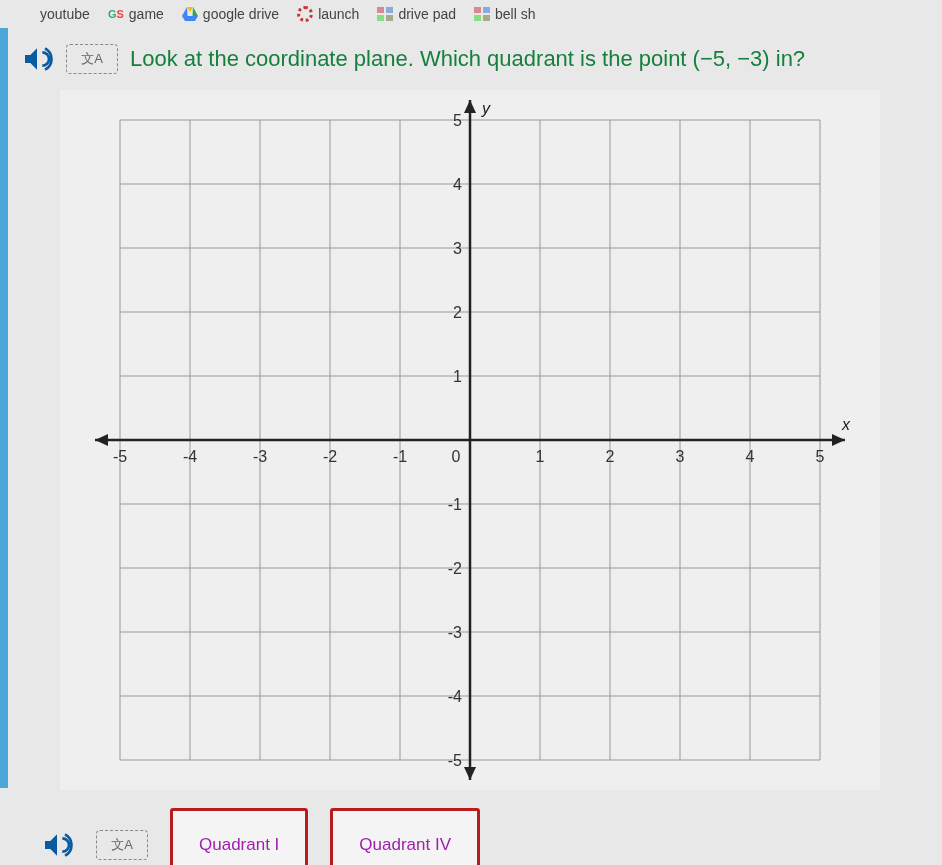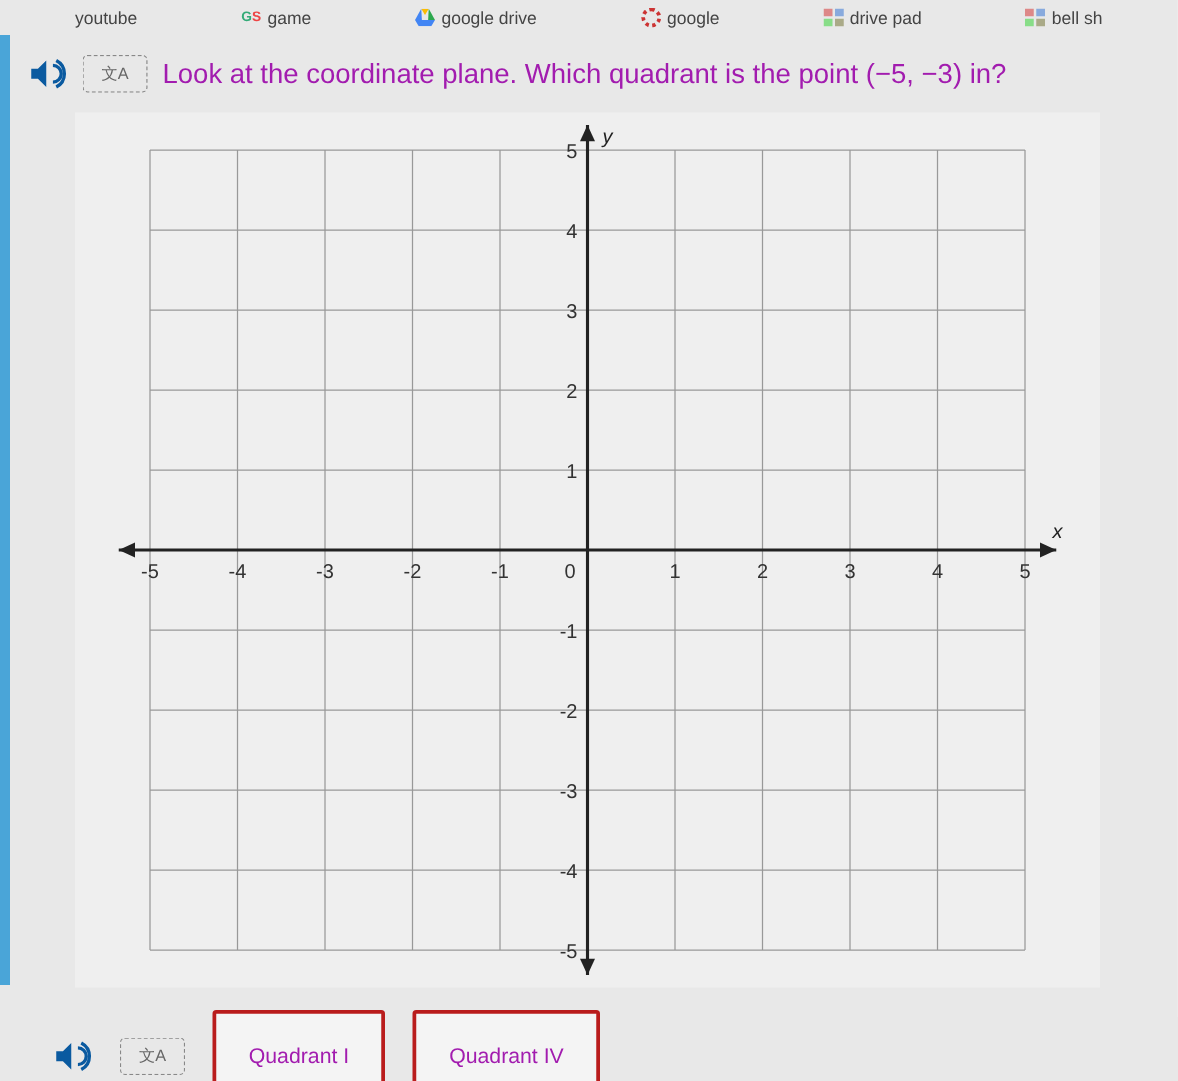--- a/index.html
+++ b/index.html
@@ -1,29 +1,29 @@
 <!DOCTYPE html>
 <html><head>
   <meta charset="utf-8">
   <style>
     * { margin: 0; padding: 0; box-sizing: border-box; font-family: Arial, sans-serif; }
     body { background: #e8e8e8; width: 942px; height: 865px; overflow: hidden; position: relative; }
     
-    .bookmarks-bar { display: flex; align-items: center; gap: 18px; padding: 4px 60px; height: 28px; font-size: 14px; color: #444; justify-content: space-between; }
+    .bookmarks-bar { display: flex; align-items: center; gap: 18px; padding: 4px 40px; height: 28px; font-size: 14px; color: #444; }
     .bookmark-item { display: flex; align-items: center; gap: 5px; cursor: pointer; }
     .bookmark-icon { width: 16px; height: 16px; display: flex; align-items: center; justify-content: center; }
     
     .left-stripe { position: absolute; left: 0; top: 28px; width: 8px; height: 760px; background: #4aa5d8; }
     
     .content-area { padding-left: 20px; padding-top: 8px; }
     
     .question-row { display: flex; align-items: center; gap: 12px; padding: 6px 0 14px 0; }
     .speaker-icon { color: #0a5aa0; width: 34px; height: 34px; display: flex; align-items: center; justify-content: center; cursor: pointer; }
     .translate-icon { width: 52px; height: 30px; border: 1px dashed #888; border-radius: 4px; display: flex; align-items: center; justify-content: center; font-size: 13px; color: #666; cursor: pointer; }
-    .question-text { font-size: 22px; color: #a21caf; font-weight: 500; }
+    .question-text { font-size: 22px; color: #15803d; font-weight: 500; }
     
     .graph-container { width: 820px; height: 700px; margin-left: 40px; position: relative; background: #efefef; }
     .graph-svg { width: 100%; height: 100%; }
     
     .answers-row { display: flex; align-items: center; gap: 22px; padding: 18px 0 0 20px; }
     .answer-btn { background: #f4f4f4; border: 3px solid #b91c1c; padding: 24px 26px; font-size: 17px; color: #a21caf; cursor: pointer; border-radius: 3px; }
     
     .gs-icon { font-size: 11px; font-weight: bold; }
     .canvas-circle { width: 16px; height: 16px; border: 3px dotted #c33; border-radius: 50%; }
     .grid-icon { width: 16px; height: 14px; display: grid; grid-template-columns: 1fr 1fr; grid-template-rows: 1fr 1fr; gap: 2px; }
@@ -55,21 +55,21 @@
           <polygon points="5,0 0,9 5.5,9" fill="#4285f4"></polygon>
           <polygon points="0,9 16,9 13,14 3,14" fill="#4285f4"></polygon>
         </svg>
     </span>
     <span>google drive</span>
   </div>
   <div class="bookmark-item">
     <span class="bookmark-icon">
         <span class="canvas-circle"></span>
       </span>
-    <span>google</span>
+    <span>launch</span>
   </div>
   <div class="bookmark-item">
     <span class="bookmark-icon">
         <span class="grid-icon">
           <span></span>
           <span></span>
           <span></span>
           <span></span>
         </span>
       </span>

